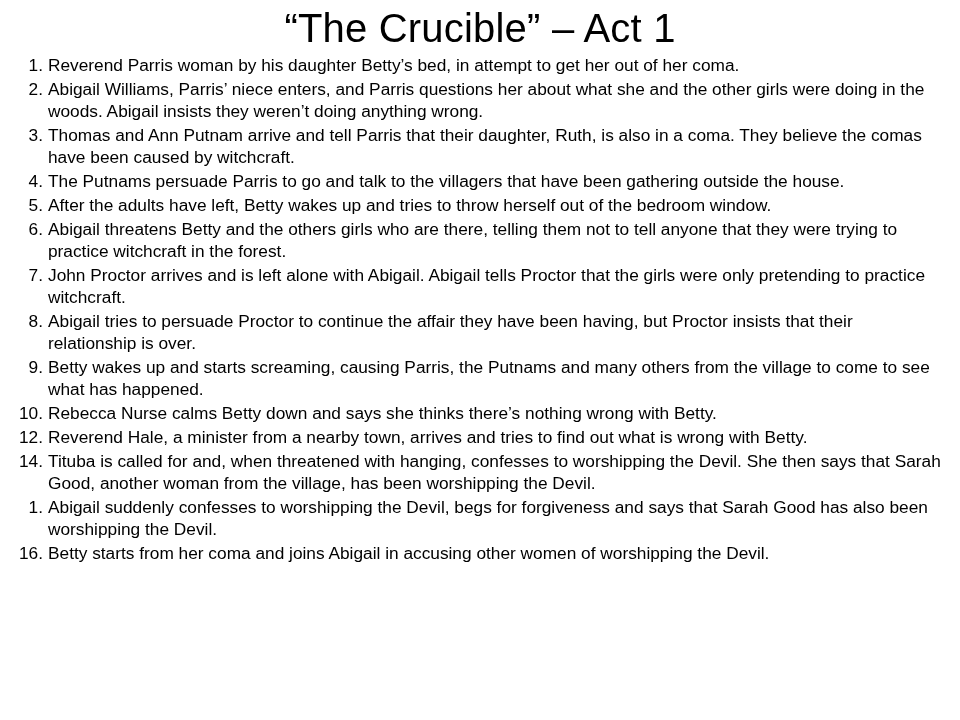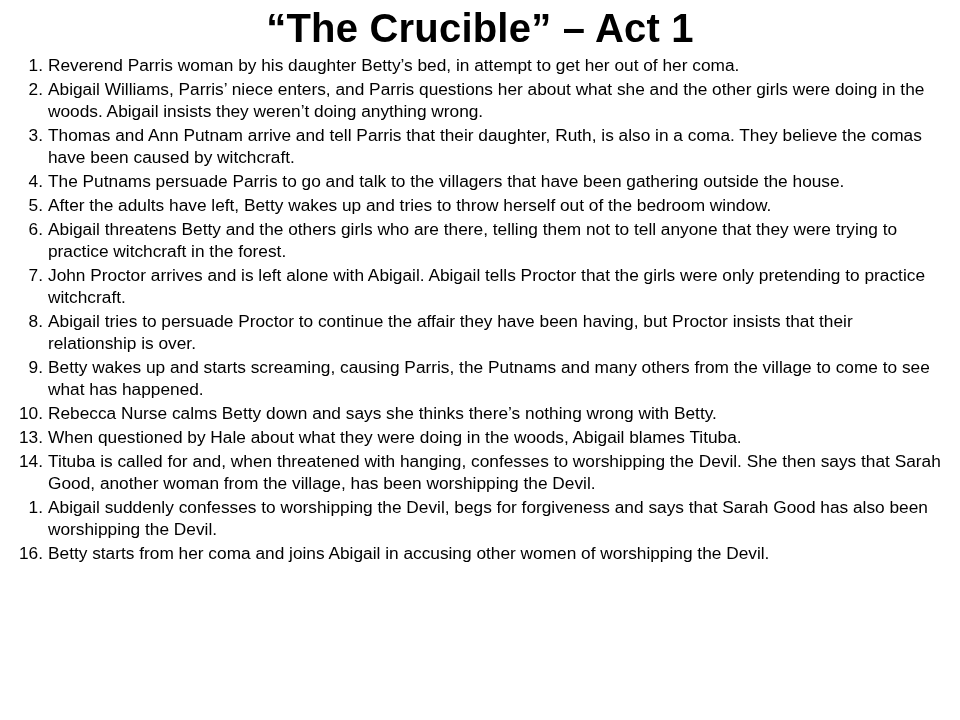--- a/index.html
+++ b/index.html
@@ -17,21 +17,21 @@
   .slide {
     width: 960px;
     height: 720px;
     position: relative;
     box-sizing: border-box;
     padding: 0;
   }
   .slide-title {
     text-align: center;
     font-size: 40px;
-    font-weight: bold;
+    font-weight: normal;
     line-height: 1.1;
     margin: 6px 0 4px 0;
     letter-spacing: 0.2px;
   }
   .list {
     list-style: none;
     margin: 0;
     padding: 0 18px 0 18px;
     counter-reset: item;
   }
@@ -94,22 +94,22 @@
     </li>
     <li class="list-item">
       <span class="num">9.</span>
       <span class="txt">Betty wakes up and starts screaming, causing Parris, the Putnams and many others from the village to come to see what has happened.</span>
     </li>
     <li class="list-item">
       <span class="num">10.</span>
       <span class="txt">Rebecca Nurse calms Betty down and says she thinks there’s nothing wrong with Betty.</span>
     </li>
     <li class="list-item">
-      <span class="num">13.</span>
-      <span class="txt">When questioned by Hale about what they were doing in the woods, Abigail blames Tituba.</span>
+      <span class="num">12.</span>
+      <span class="txt">Reverend Hale, a minister from a nearby town, arrives and tries to find out what is wrong with Betty.</span>
     </li>
     <li class="list-item">
       <span class="num">14.</span>
       <span class="txt">Tituba is called for and, when threatened with hanging, confesses to worshipping the Devil.  She then says that Sarah Good, another woman from the village, has been worshipping the Devil.</span>
     </li>
     <li class="list-item">
       <span class="num">1.</span>
       <span class="txt">Abigail suddenly confesses to worshipping the Devil, begs for forgiveness and says that Sarah Good has also been worshipping the Devil.</span>
     </li>
     <li class="list-item">

